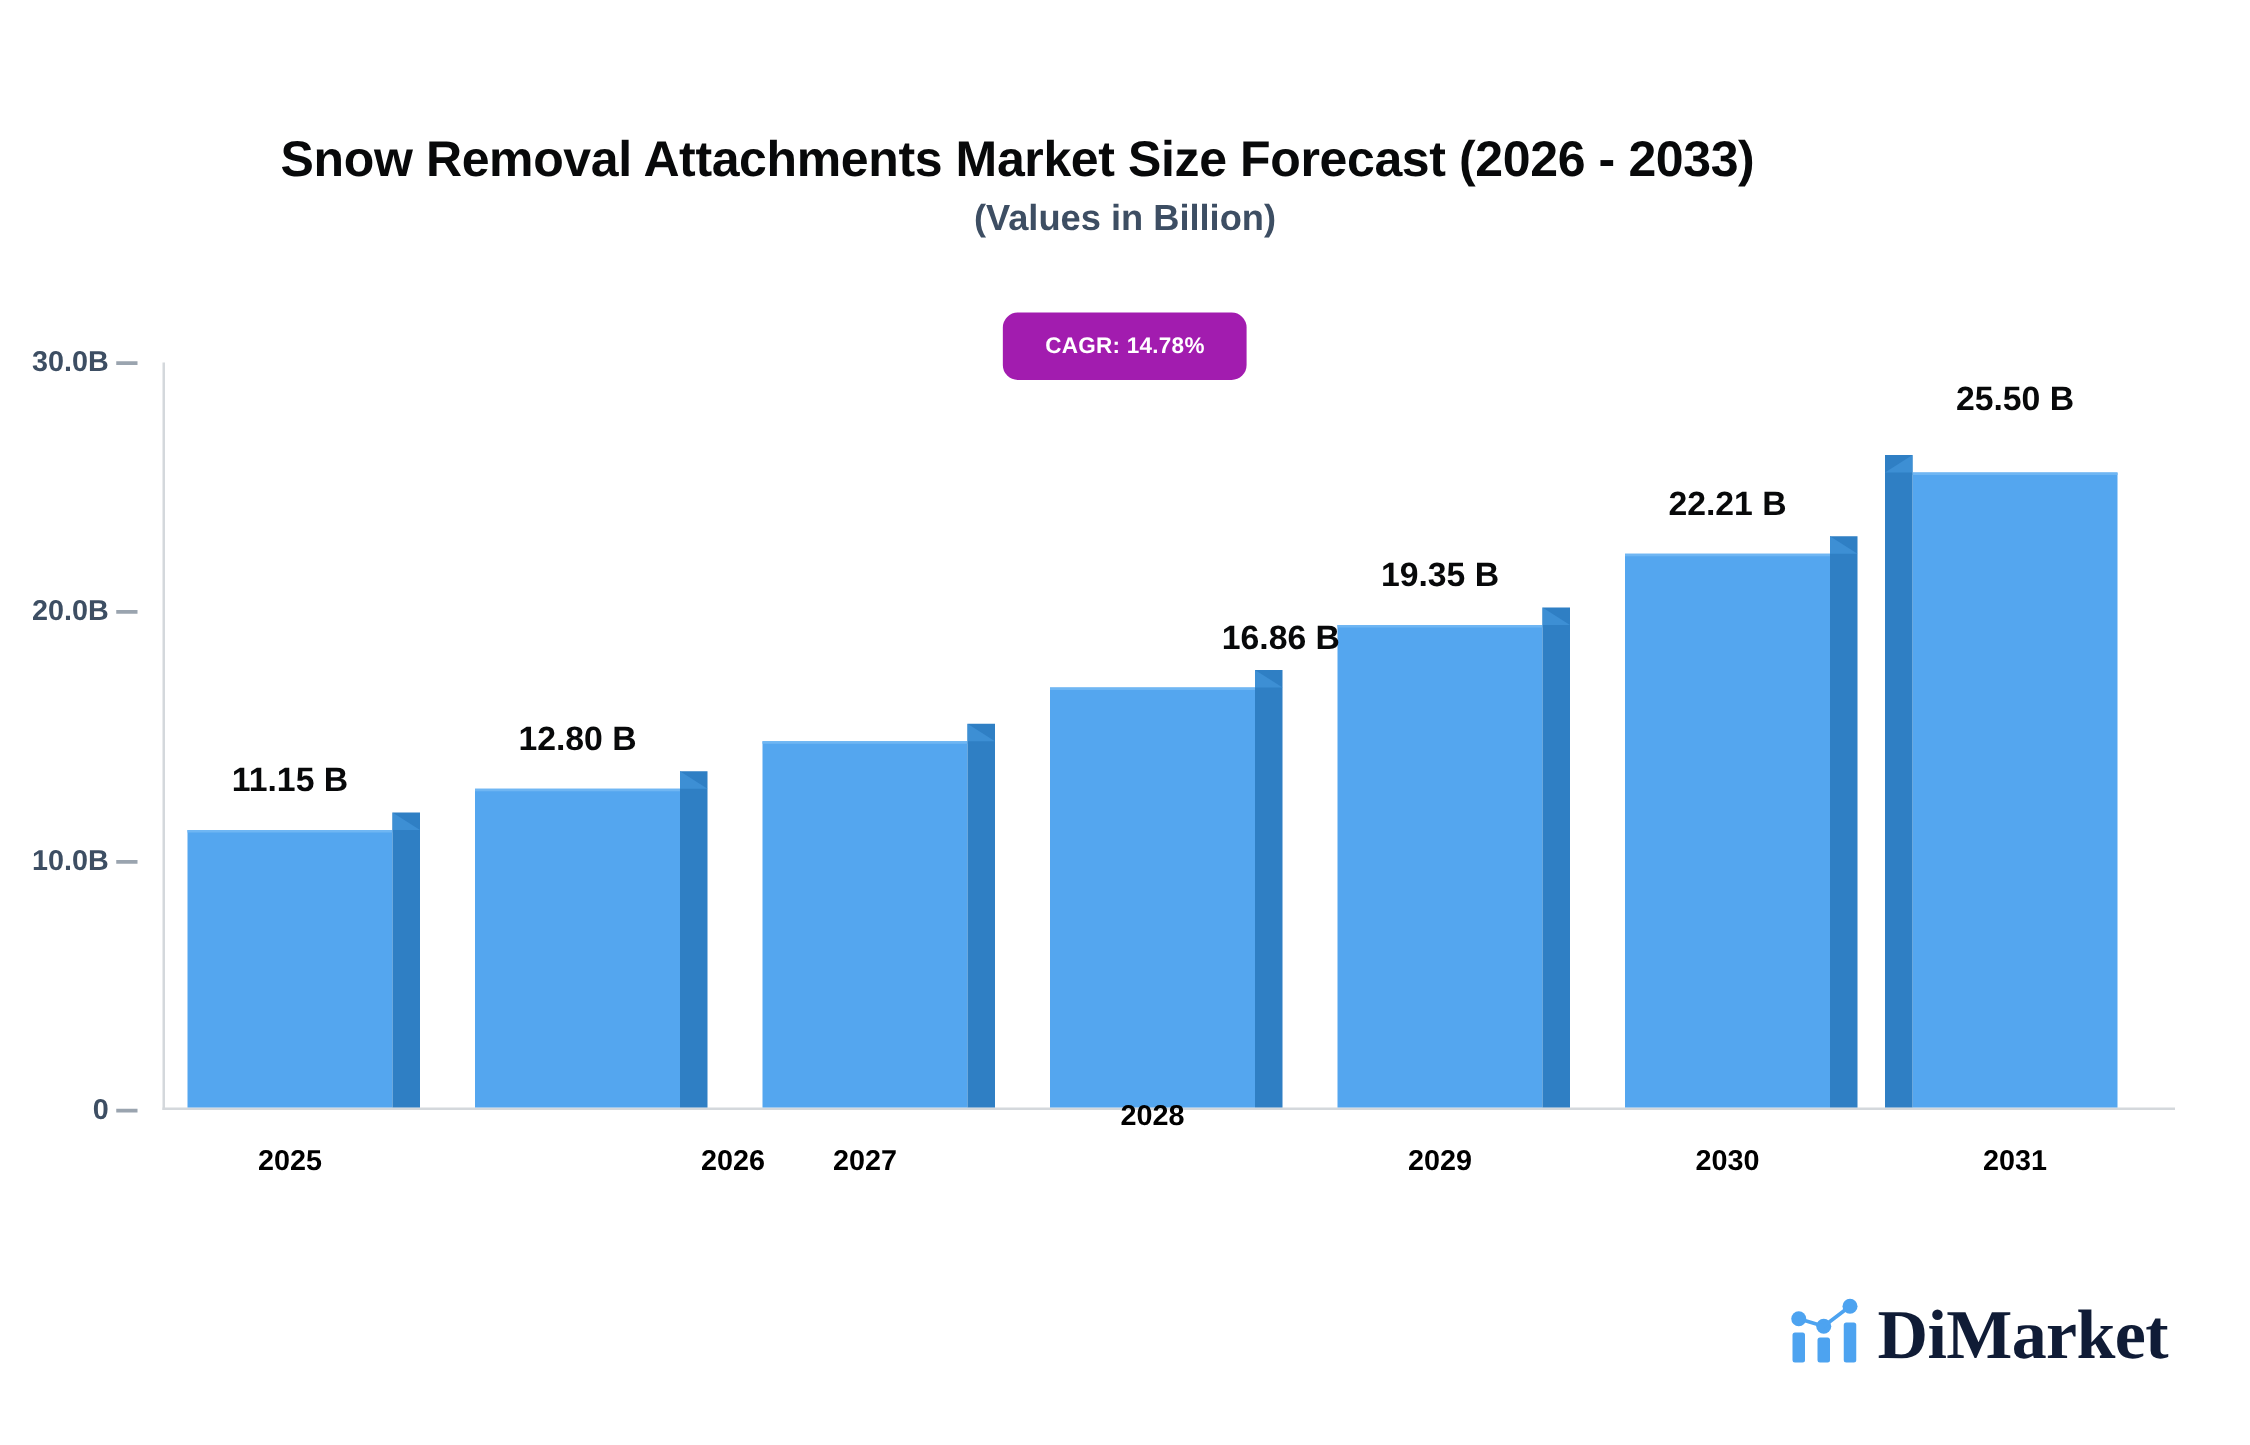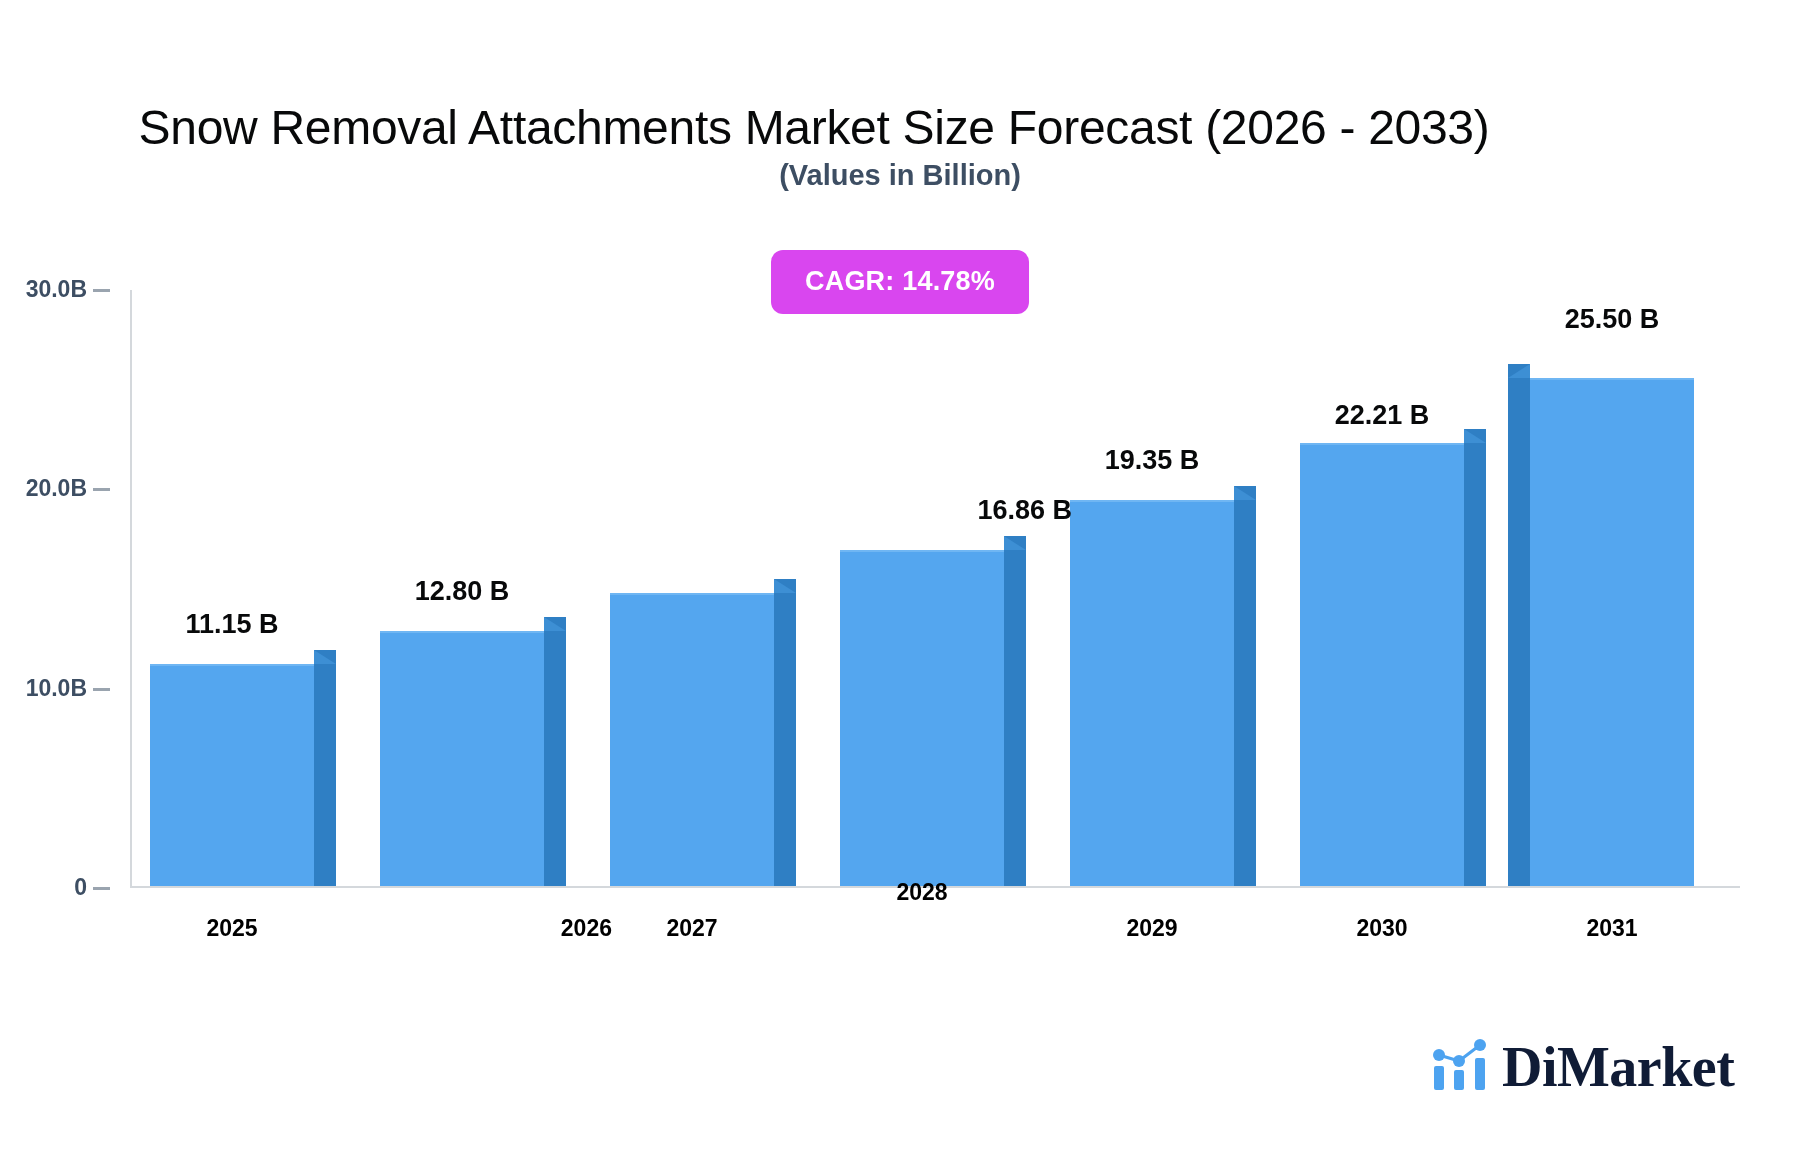--- a/index.html
+++ b/index.html
@@ -8,37 +8,37 @@
     background:#ffffff;
     font-family:"Liberation Sans", sans-serif;
     overflow:hidden;
   }
   #root { position:relative; width:1800px; height:1156px; background:#fff; }
 
   
   .chart-title {
     position:absolute; left:0; top:106px; width:1628px;
     text-align:center;
-    font-size:48px; font-weight:normal; letter-spacing:-0.3px;
+    font-size:40px; font-weight:bold; letter-spacing:-0.3px;
     color:#08090a;
     line-height:44px;
   }
   .chart-subtitle {
     position:absolute; left:0; top:158px; width:1800px;
     text-align:center;
     font-size:29px; font-weight:bold;
     color:#3d4e63;
     line-height:34px;
   }
   .cagr-badge {
     position:absolute; left:50%; transform:translateX(-50%);
     top:250px;
-    background:#d946ef;
+    background:#a21caf;
     color:#ffffff;
-    font-size:27px; font-weight:bold;
+    font-size:18px; font-weight:bold;
     padding:16px 34px 17px 34px;
     border-radius:12px;
     white-space:nowrap;
     letter-spacing:0.2px;
   }
 
   
   .plot {
     position:absolute;
     left:130px; top:290px;
@@ -197,15 +197,15 @@
         <rect x="43" y="20" width="10" height="32" rx="2" fill="#4da3f0"></rect>
       </svg>
     </span>
     <span class="logo-text">DiMarket</span>
   </div>
 
 <div class="bar-label" style="left: 82px; top: 609.743px;">11.15 B</div>
     <div class="bar-label" style="left: 312px; top: 576.853px;">12.80 B</div>
     <div class="bar-label" style="left: 772px; top: 495.924px; text-align: right;">16.86 B</div>
     <div class="bar-label" style="left: 1002px; top: 446.29px;">19.35 B</div>
-    <div class="bar-label" style="left: 1232px; top: 389.281px; margin-top: 12px;">22.21 B</div>
+    <div class="bar-label" style="left: 1232px; top: 389.281px;">22.21 B</div>
     <div class="bar-label" style="left: 1462px; top: 305px;">25.50 B</div>
   </div>
 
 </body></html>

